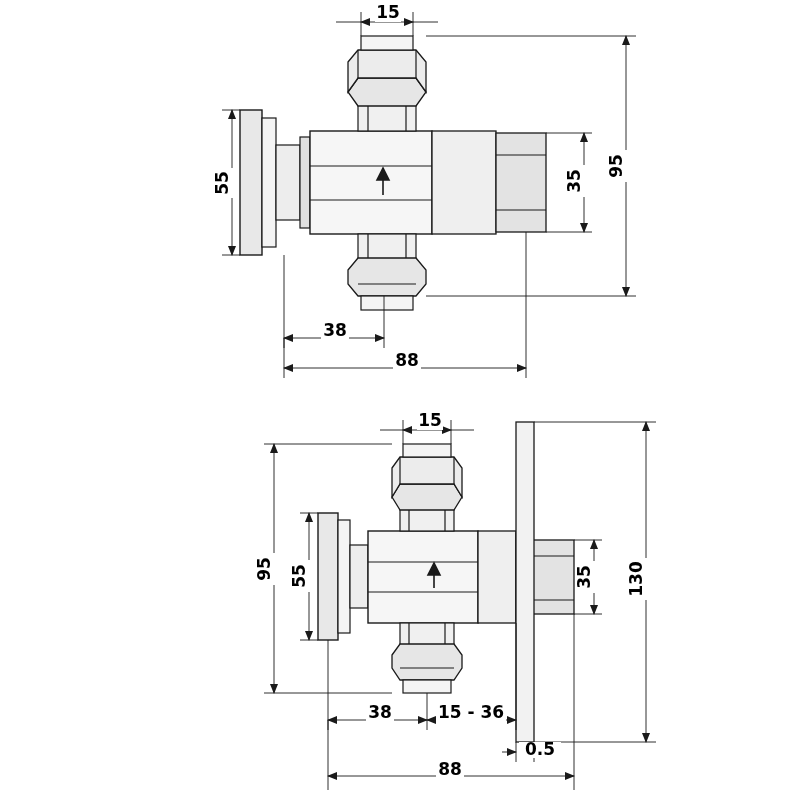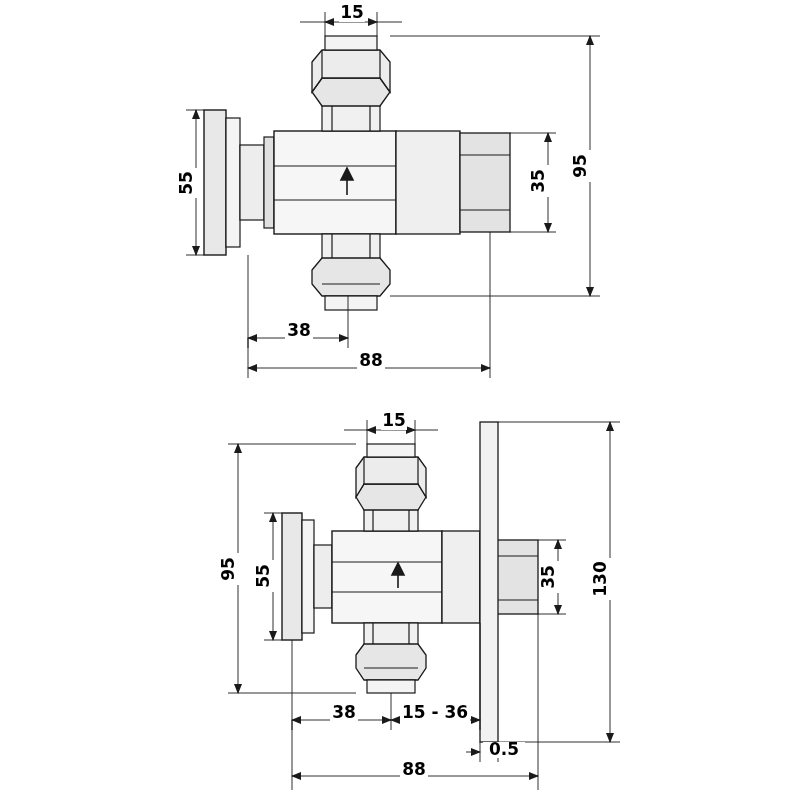--- a/index.html
+++ b/index.html
@@ -10,20 +10,21 @@
   body {
     width: 800px;
     height: 800px;
     font-family: "DejaVu Sans", sans-serif;
     overflow: hidden;
   }
   #stage {
     position: relative;
     width: 668px;
     height: 800px;
+    margin-left: 36px;
   }
   svg.drawing {
     position: absolute;
     left: 0;
     top: 0;
     width: 800px;
     height: 800px;
   }
   .dim-text {
     font-family: "DejaVu Sans", sans-serif;

